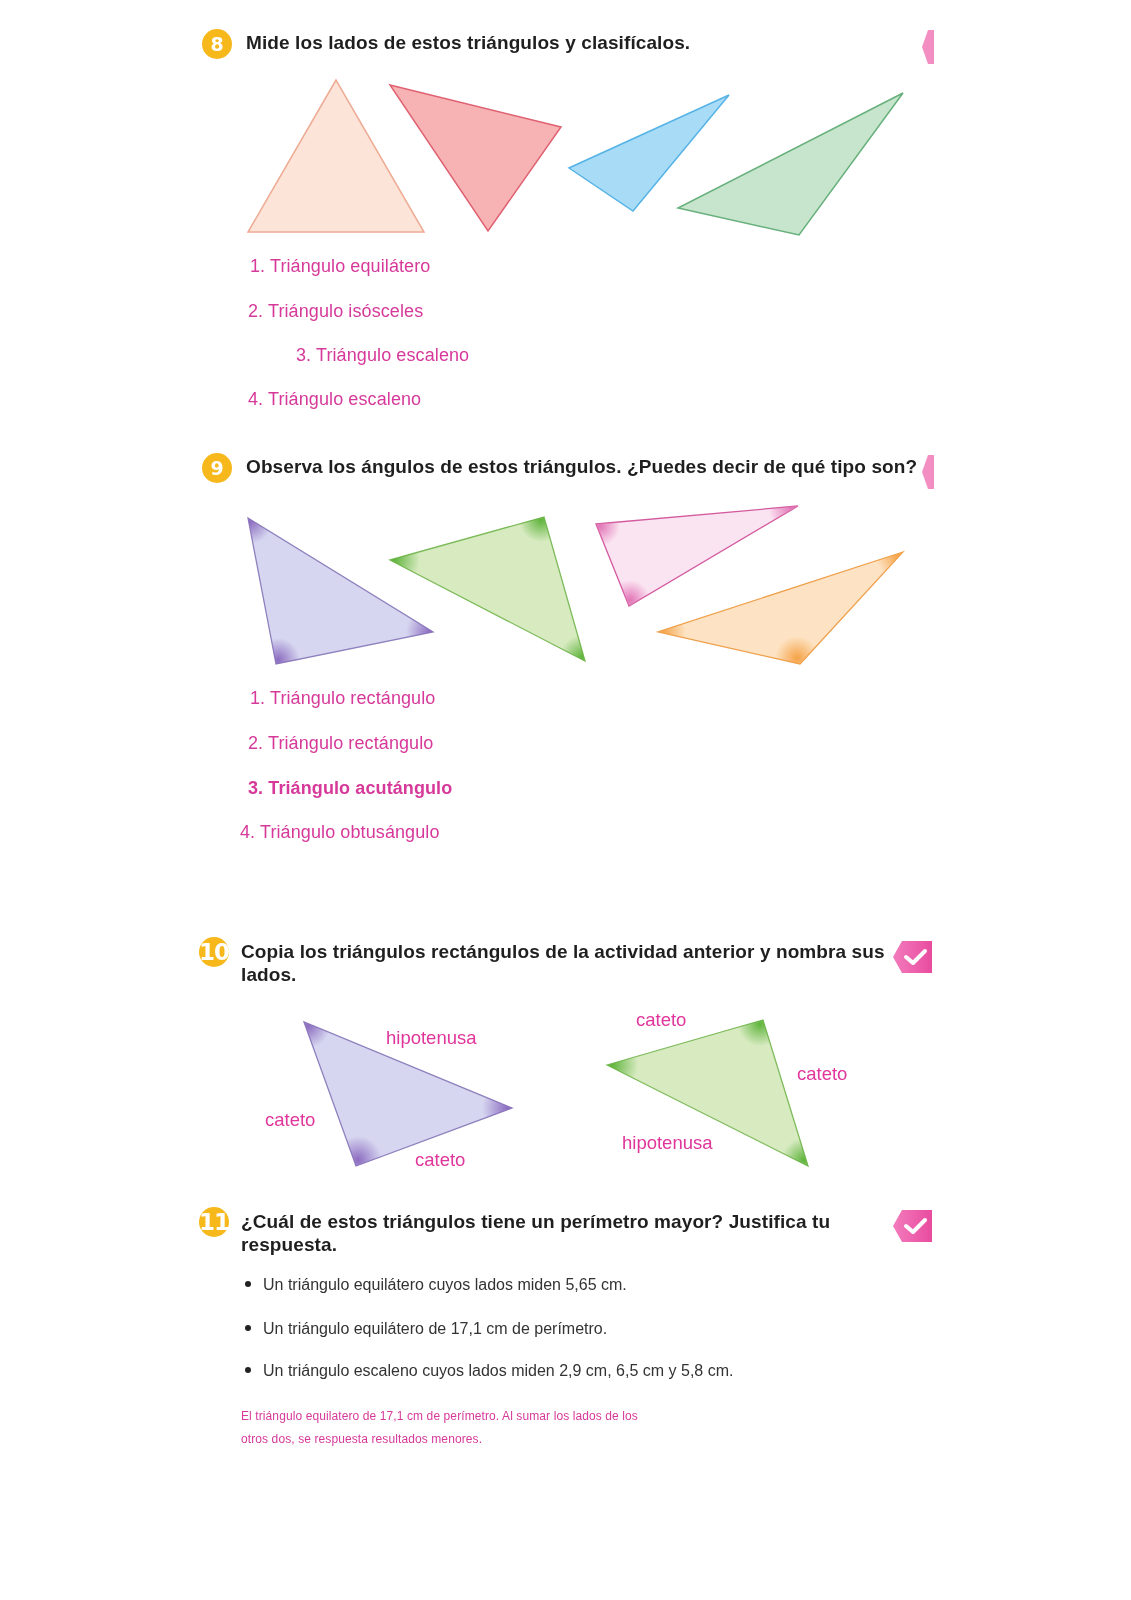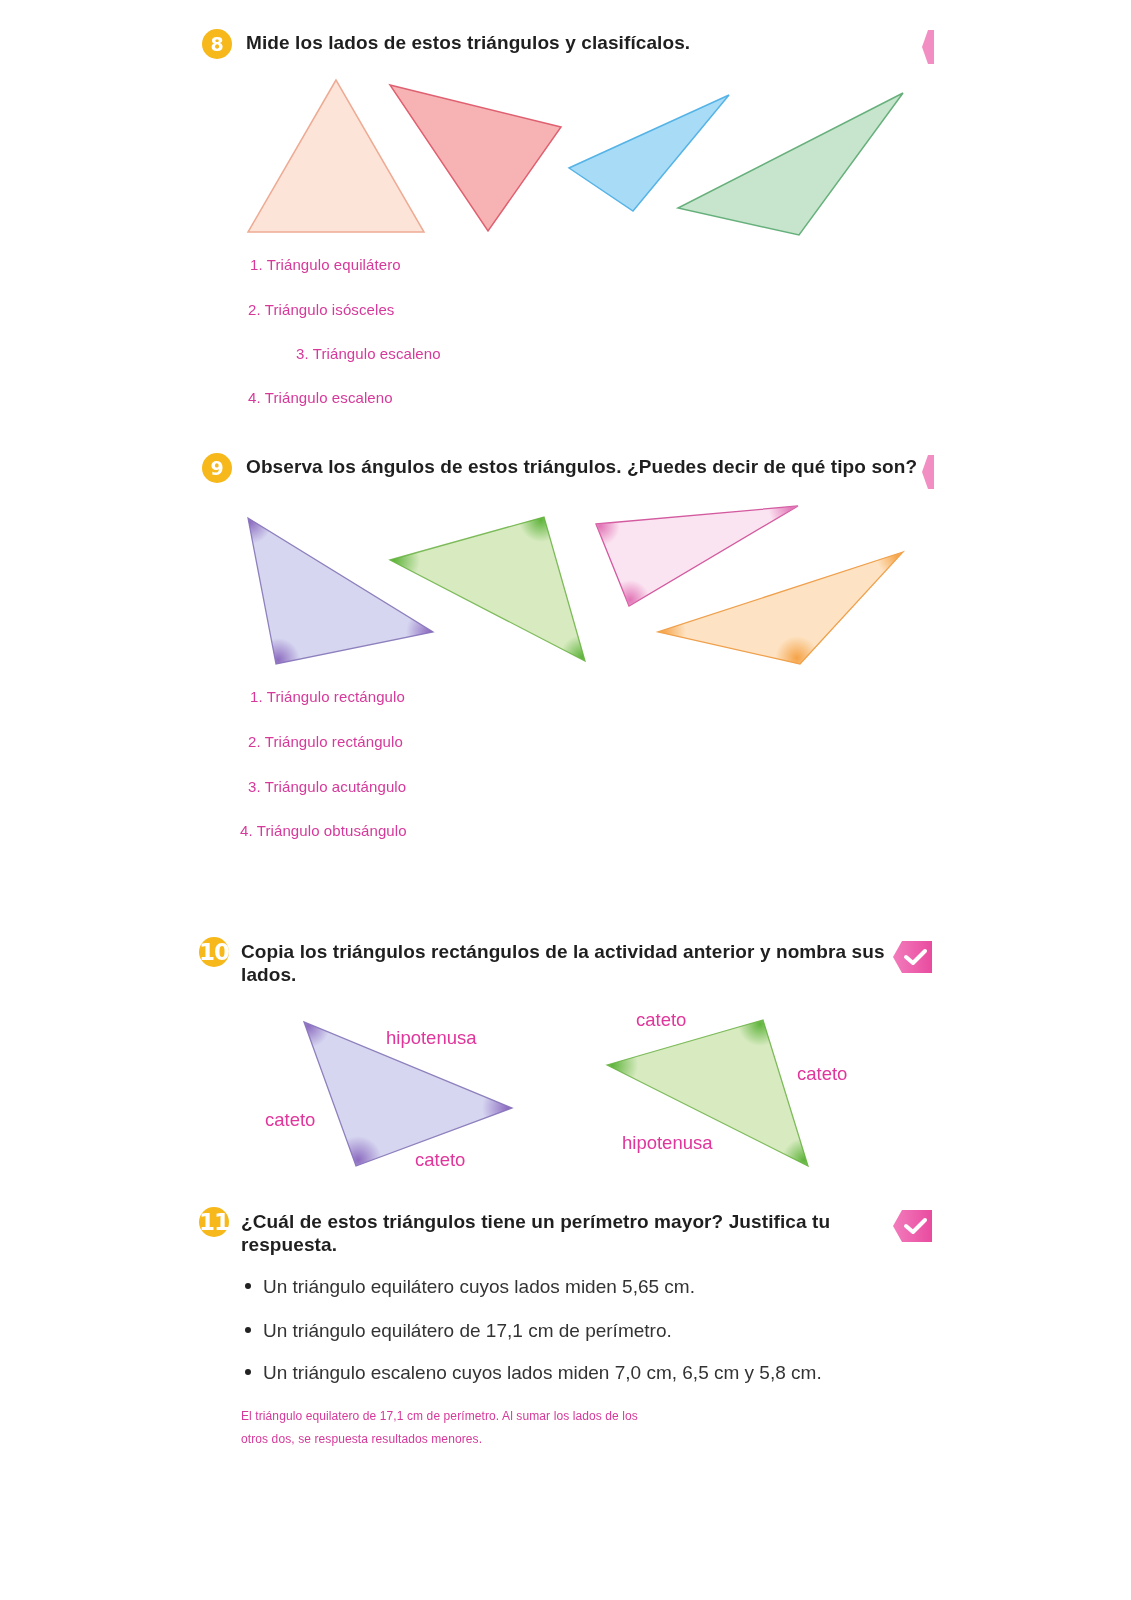--- a/index.html
+++ b/index.html
@@ -5,23 +5,23 @@
   html, body { margin:0; padding:0; background:#ffffff; }
   body { width:1131px; height:1600px; position:relative; overflow:hidden;
          font-family:"Liberation Sans", "DejaVu Sans", sans-serif; color:#1a1a1a; }
   .badge { position:absolute; width:30px; height:30px; border-radius:50%;
            background:#f6b81a; color:#fff; font-weight:bold; font-size:19px;
            display:flex; align-items:center; justify-content:center;
            font-family:"DejaVu Sans", sans-serif; }
   .badge.two { font-size:23px; letter-spacing:-1px; }
   .q-title { position:absolute; font-size:19px; font-weight:bold; color:#1f1f1f;
              line-height:23px; letter-spacing:0.1px; }
-  .answer { position:absolute; color:#d6399a; font-size:15px; letter-spacing:0.1px; }
+  .answer { position:absolute; color:#d6399a; font-size:18px; letter-spacing:0.1px; }
   .label { position:absolute; color:#e0359b; font-size:18.5px; }
-  .bullet-item { position:absolute; font-size:19px; color:#333; }
+  .bullet-item { position:absolute; font-size:16px; color:#333; }
   .bullet-item .dot { display:inline-block; width:6px; height:6px; border-radius:50%;
                       background:#222; margin-right:12px; vertical-align:middle; position:relative; top:-2px; }
   svg { position:absolute; overflow:visible; }
 </style>
 </head>
 <body>
 
 <div class="badge" style="left:202px;top:29px;">
   <span>8</span>
 </div>
@@ -102,21 +102,21 @@
   <polygon points="903,552 658,632 800,664" fill="#fde3c4" stroke="#efa04d" stroke-width="1.3"></polygon>
   <g clip-path="url(#c4)">
     <circle cx="898" cy="556" r="22" fill="url(#gOrange)"></circle>
     <circle cx="662" cy="632" r="24" fill="url(#gOrange)"></circle>
     <circle cx="797" cy="658" r="22" fill="url(#gOrange)"></circle>
   </g>
 </svg>
 
 <div class="answer" style="left:250px;top:688px;">1. Triángulo rectángulo</div>
 <div class="answer" style="left:248px;top:733px;">2. Triángulo rectángulo</div>
-<div class="answer" style="left:248px;top:778px;">3. Triángulo acutángulo</div>
+<div class="answer" style="left:248px;top:778px;font-weight:bold;">3. Triángulo acutángulo</div>
 <div class="answer" style="left:240px;top:822px;">4. Triángulo obtusángulo</div>
 
 <div class="badge two" style="left:199px;top:937px;">
   <span>10</span>
 </div>
 <div class="q-title" style="left:241px;top:940px;">
   <div>Copia los triángulos rectángulos de la actividad anterior y nombra sus</div>
   <div>lados.</div>
 </div>
 <svg style="left:892px;top:940px;" width="40" height="34">
@@ -172,19 +172,19 @@
   <path d="M14 17 L21 23 L33 11" stroke="#fff" stroke-width="4" fill="none" stroke-linecap="round" stroke-linejoin="round"></path>
 </svg>
 
 <div class="bullet-item" style="left:245px;top:1276px;">
   <span class="dot"></span><span>Un triángulo equilátero cuyos lados miden 5,65 cm.</span>
 </div>
 <div class="bullet-item" style="left:245px;top:1320px;">
   <span class="dot"></span><span>Un triángulo equilátero de 17,1 cm de perímetro.</span>
 </div>
 <div class="bullet-item" style="left:245px;top:1362px;">
-  <span class="dot"></span><span>Un triángulo escaleno cuyos lados miden 7,0 cm, 6,5 cm y 5,8 cm.</span>
+  <span class="dot"></span><span>Un triángulo escaleno cuyos lados miden 2,9 cm, 6,5 cm y 5,8 cm.</span>
 </div>
 
 <div class="answer" style="left:241px;top:1405px;font-size:12px;line-height:23px;">
   <div>El triángulo equilatero de 17,1 cm de perímetro. Al sumar los lados de los</div>
   <div>otros dos, se respuesta resultados menores.</div>
 </div>
 
 </body></html>

